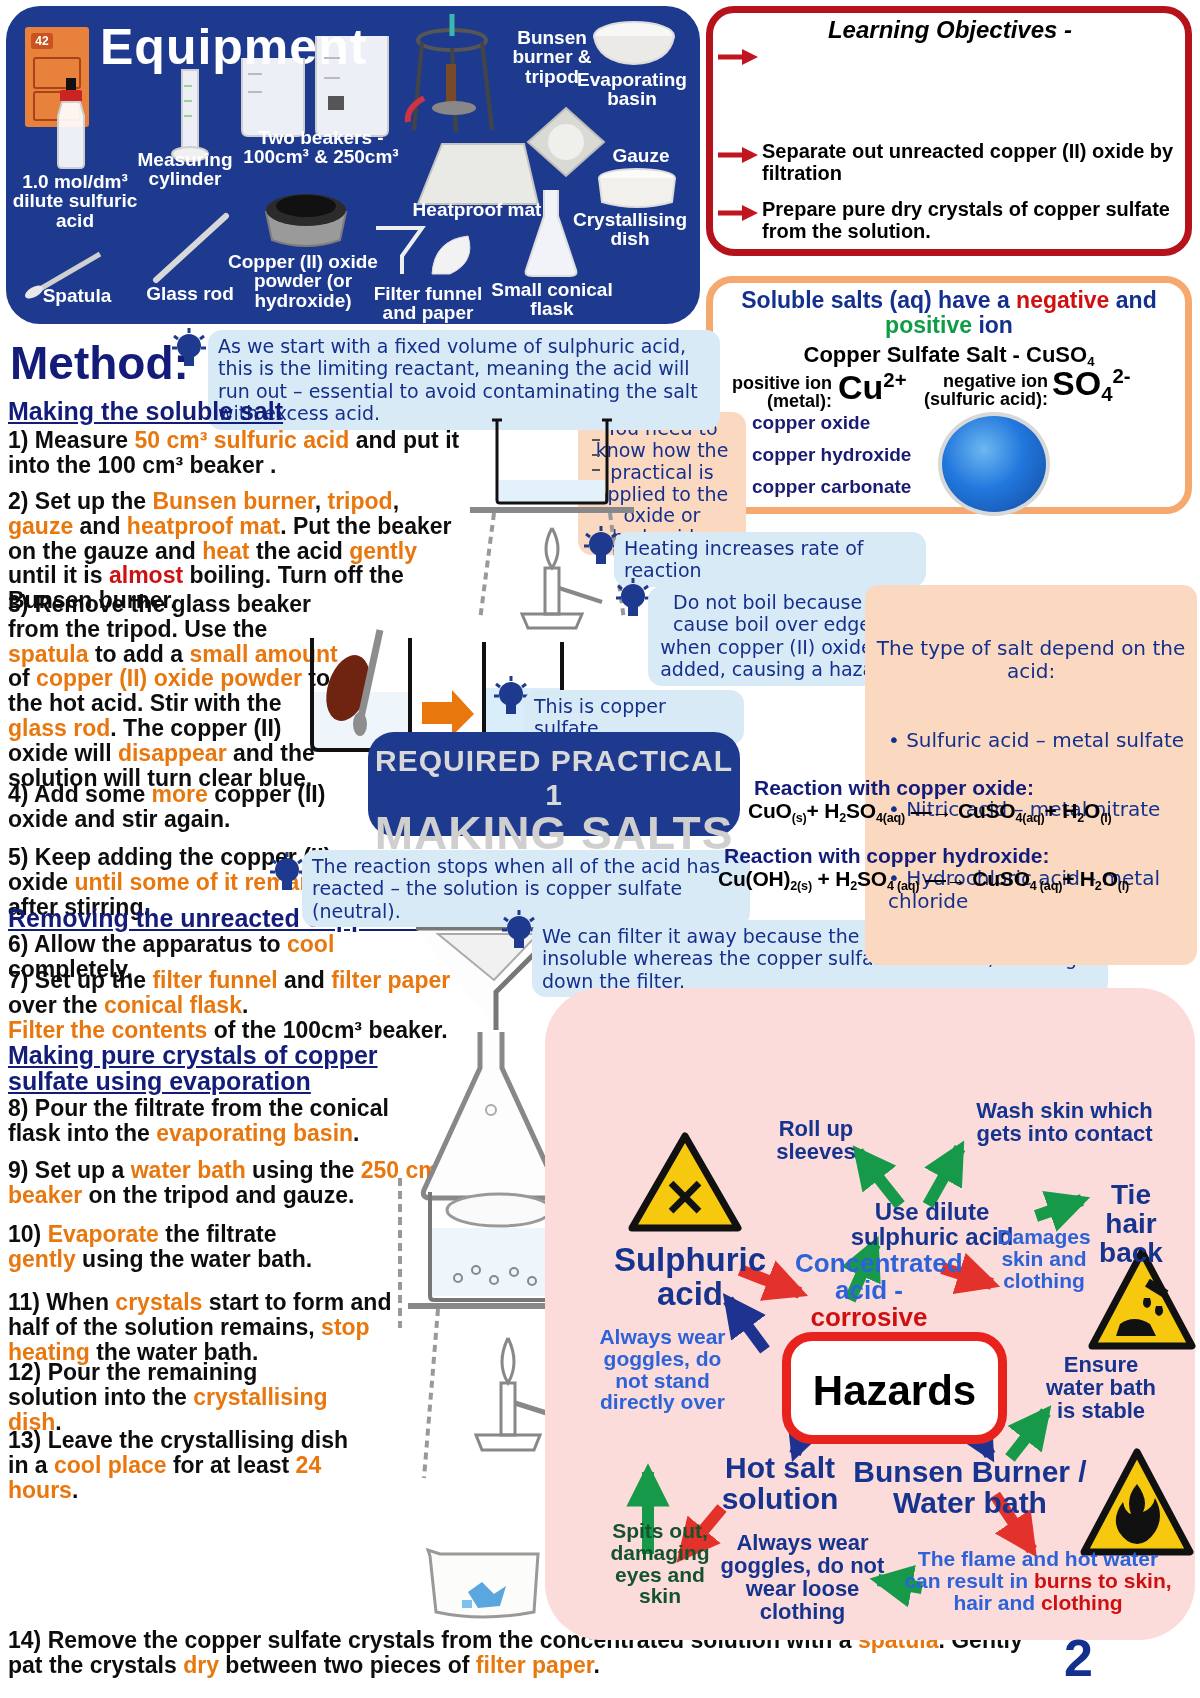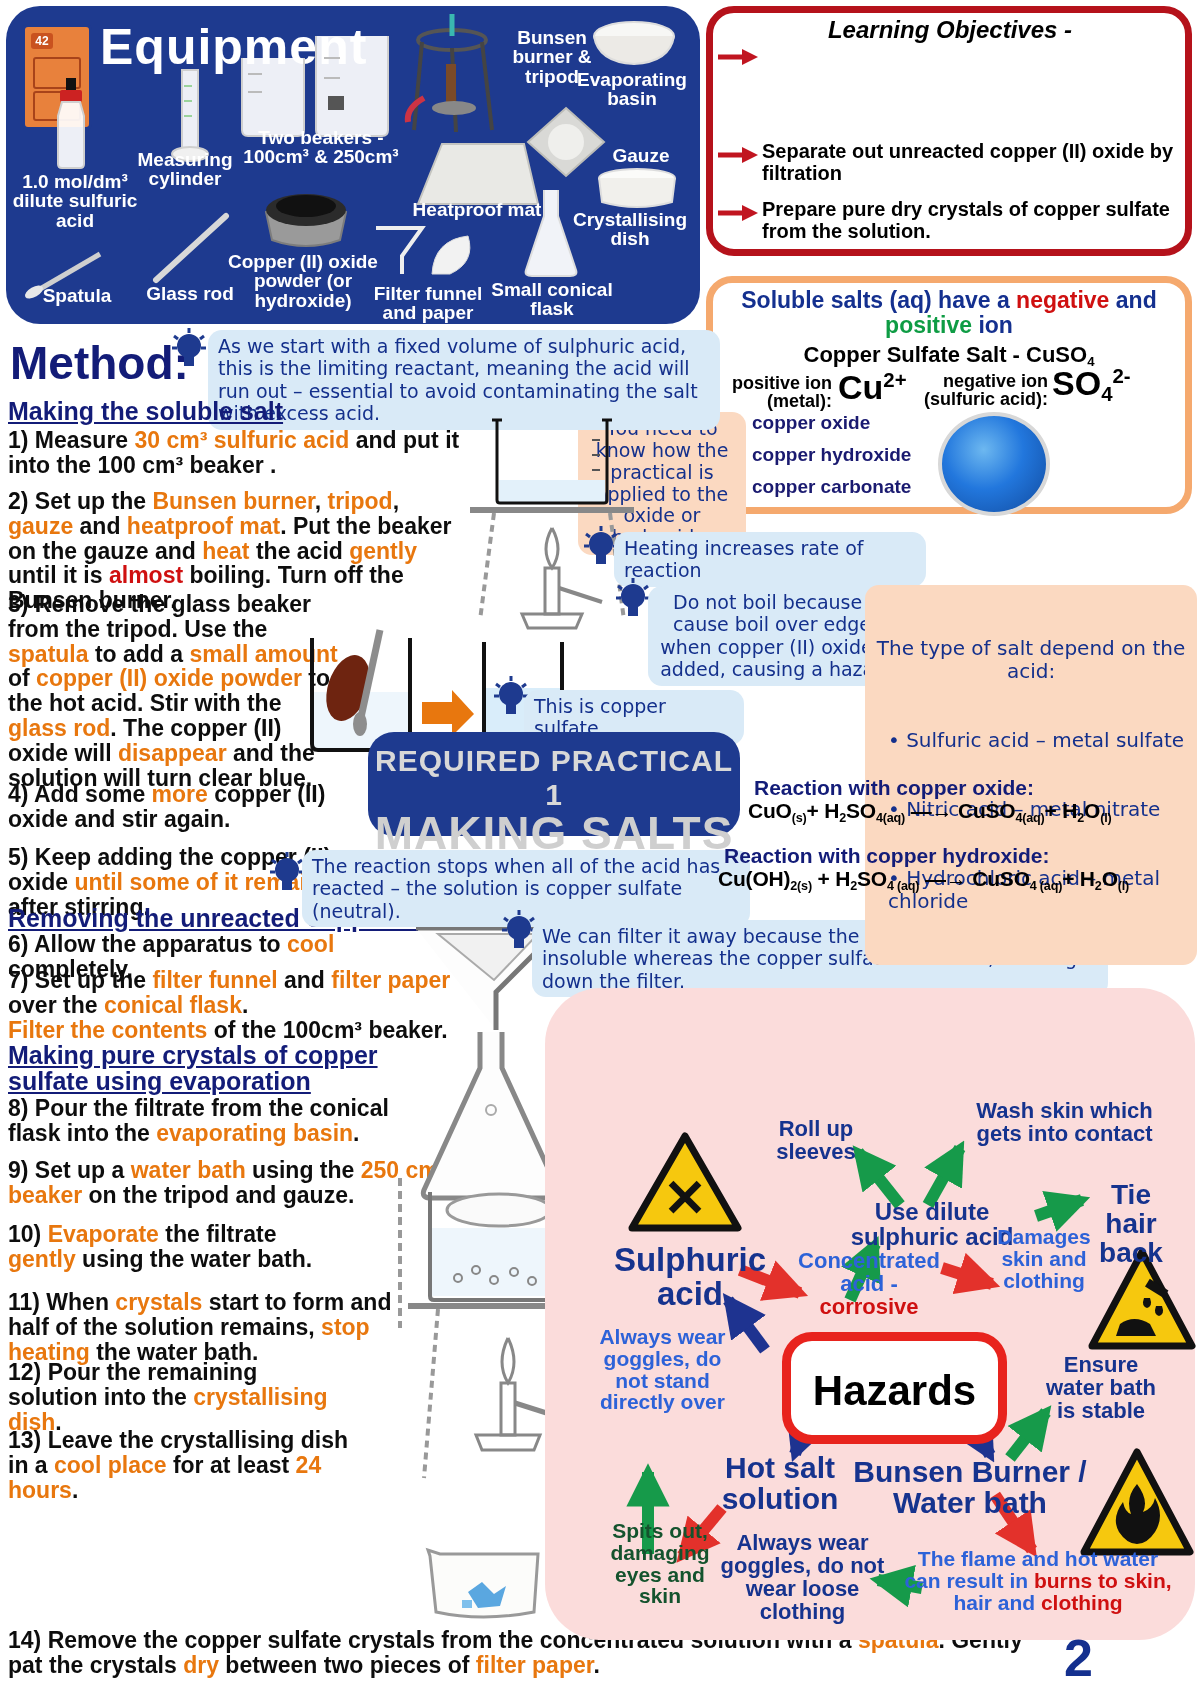--- a/index.html
+++ b/index.html
@@ -193,21 +193,21 @@
       <rect x="14" y="28" width="10" height="10" fill="#1e3a8f"></rect>
     <line x1="19" y1="0" x2="19" y2="5" stroke="#1e3a8f" stroke-width="3"></line>
       <line x1="4" y1="8" x2="8" y2="11" stroke="#1e3a8f" stroke-width="3"></line>
       <line x1="34" y1="8" x2="30" y2="11" stroke="#1e3a8f" stroke-width="3"></line>
       <line x1="2" y1="20" x2="7" y2="20" stroke="#1e3a8f" stroke-width="3"></line>
       <line x1="31" y1="20" x2="36" y2="20" stroke="#1e3a8f" stroke-width="3"></line>
   </svg>
   <div class="abs note" style="left:208px;top:330px;width:492px;">As we start with a fixed volume of sulphuric acid, this is the limiting reactant, meaning the acid will run out – essential to avoid contaminating the salt with excess acid.</div>
 
   <div class="abs subhead" style="left:8px;top:398px;">Making the soluble salt</div>
-  <div class="abs step" style="left:8px;top:428px;width:462px;"><span>1) Measure </span><span class="c-o">30 cm³ sulfuric acid</span><span> and put it into the 100 cm³ beaker .</span></div>
+  <div class="abs step" style="left:8px;top:428px;width:462px;"><span>1) Measure </span><span class="c-o">50 cm³ sulfuric acid</span><span> and put it into the 100 cm³ beaker .</span></div>
   <div class="abs step" style="left:8px;top:489px;width:452px;"><span>2) Set up the </span><span class="c-o">Bunsen burner</span><span>, </span><span class="c-o">tripod</span><span>, </span><span class="c-o">gauze</span><span> and </span><span class="c-o">heatproof mat</span><span>. Put the beaker on the gauze and </span><span class="c-o">heat</span><span> the acid </span><span class="c-o">gently</span><span> until it is </span><span class="c-r">almost</span><span> boiling. Turn off the Bunsen burner.</span></div>
   <div class="abs step" style="left:8px;top:592px;width:336px;"><span>3) Remove the glass beaker from the tripod. Use the </span><span class="c-o">spatula</span><span> to add a </span><span class="c-o">small amount</span><span> of </span><span class="c-o">copper (II) oxide powder</span><span> to the hot acid. Stir with the </span><span class="c-o">glass rod</span><span>. The copper (II) oxide will </span><span class="c-o">disappear</span><span> and the solution will turn clear blue.</span></div>
   <div class="abs step" style="left:8px;top:782px;width:340px;"><span>4) Add some </span><span class="c-o">more</span><span> copper (II) oxide and stir again.</span></div>
   <div class="abs step" style="left:8px;top:845px;width:340px;"><span>5) Keep adding the copper (II) oxide </span><span class="c-o">until some of it remains</span><span> after stirring.</span></div>
   <div class="abs subhead" style="left:8px;top:905px;width:560px;">Removing the unreacted copper oxide.</div>
   <div class="abs step" style="left:8px;top:932px;width:448px;"><span>6) Allow the apparatus to </span><span class="c-o">cool</span><span> completely.</span></div>
   <div class="abs step" style="left:8px;top:968px;width:448px;"><span>7) Set up the </span><span class="c-o">filter funnel</span><span> and </span><span class="c-o">filter paper</span><span> over the </span><span class="c-o">conical flask</span><span>.
 </span><span class="c-o">Filter the contents</span><span> of the 100cm³ beaker.</span></div>
   <div class="abs subhead" style="left:8px;top:1042px;width:420px;">Making pure crystals of copper sulfate using evaporation</div>
   <div class="abs step" style="left:8px;top:1096px;width:420px;"><span>8) Pour the filtrate from the conical flask into the </span><span class="c-o">evaporating basin</span><span>.</span></div>
@@ -394,21 +394,21 @@
     <line x1="220" y1="362" x2="183" y2="312" stroke="#1e3390" stroke-width="12" marker-end="url(#mb)"></line>
     <line x1="270" y1="412" x2="250" y2="466" stroke="#1e3390" stroke-width="12" marker-end="url(#mb)"></line>
     <line x1="417" y1="417" x2="445" y2="467" stroke="#1e3390" stroke-width="12" marker-end="url(#mb)"></line>
   </svg>
 
   <div class="abs" id="haztitle">
     <div style="font-weight:bold;font-size:42px;color:#000;margin-top:26px;">Hazards</div>
   </div>
 
   <div class="abs hz" style="left:600px;top:1243px;width:180px;font-size:33px;color:#16338e;">Sulphuric acid</div>
-  <div class="abs hz" style="left:795px;top:1250px;width:148px;font-size:22px;"><span class="c-bl">Concentrated acid - </span><span class="c-r">corrosive</span></div>
+  <div class="abs hz" style="left:795px;top:1250px;width:148px;font-size:26px;"><span class="c-bl">Concentrated acid - </span><span class="c-r">corrosive</span></div>
   <div class="abs hz" style="left:818px;top:1200px;width:228px;font-size:24px;color:#16338e;">Use dilute sulphuric acid</div>
   <div class="abs hz" style="left:760px;top:1118px;width:112px;font-size:22px;color:#16338e;">Roll up sleeves</div>
   <div class="abs hz" style="left:962px;top:1100px;width:205px;font-size:22px;color:#16338e;">Wash skin which gets into contact</div>
   <div class="abs hz" style="left:1085px;top:1180px;width:92px;font-size:28px;color:#16338e;">Tie hair back</div>
   <div class="abs hz" style="left:988px;top:1226px;width:112px;font-size:21px;color:#2d62d8;">Damages skin and clothing</div>
   <div class="abs hz" style="left:590px;top:1326px;width:145px;font-size:21px;color:#2d62d8;">Always wear goggles, do not stand directly over</div>
   <div class="abs hz" style="left:1038px;top:1354px;width:126px;font-size:22px;color:#16338e;">Ensure water bath is stable</div>
   <div class="abs hz" style="left:710px;top:1452px;width:140px;font-size:30px;color:#16338e;">Hot salt solution</div>
   <div class="abs hz" style="left:846px;top:1456px;width:248px;font-size:30px;color:#16338e;">Bunsen Burner / Water bath</div>
   <div class="abs hz" style="left:600px;top:1520px;width:120px;font-size:21px;color:#14532d;">Spits out, damaging eyes and skin</div>

